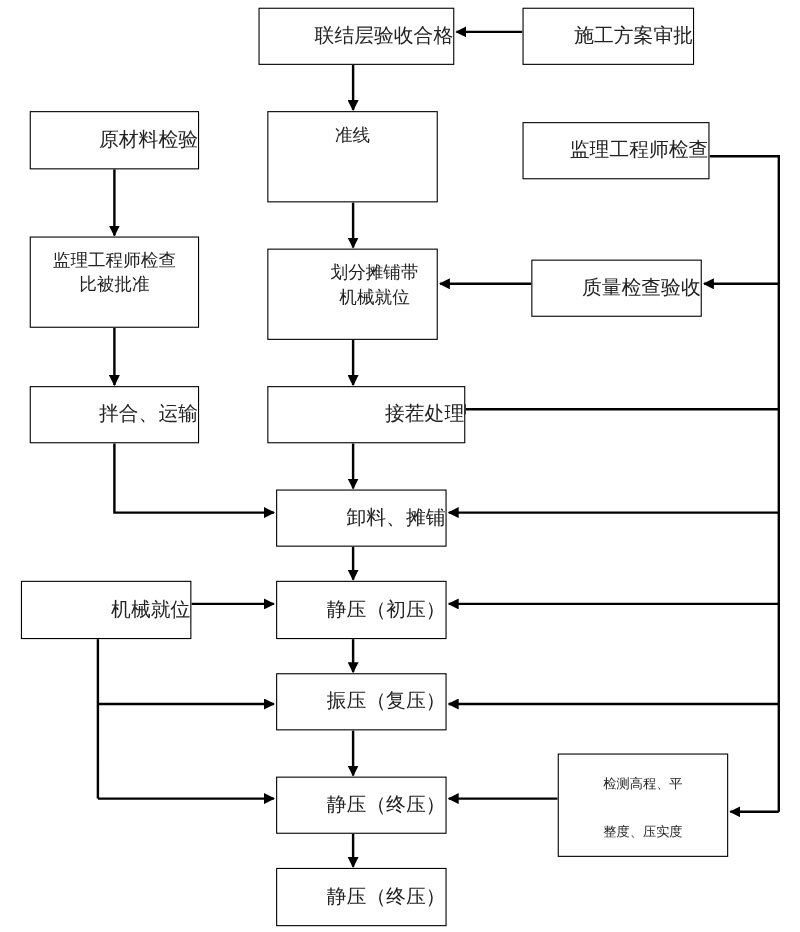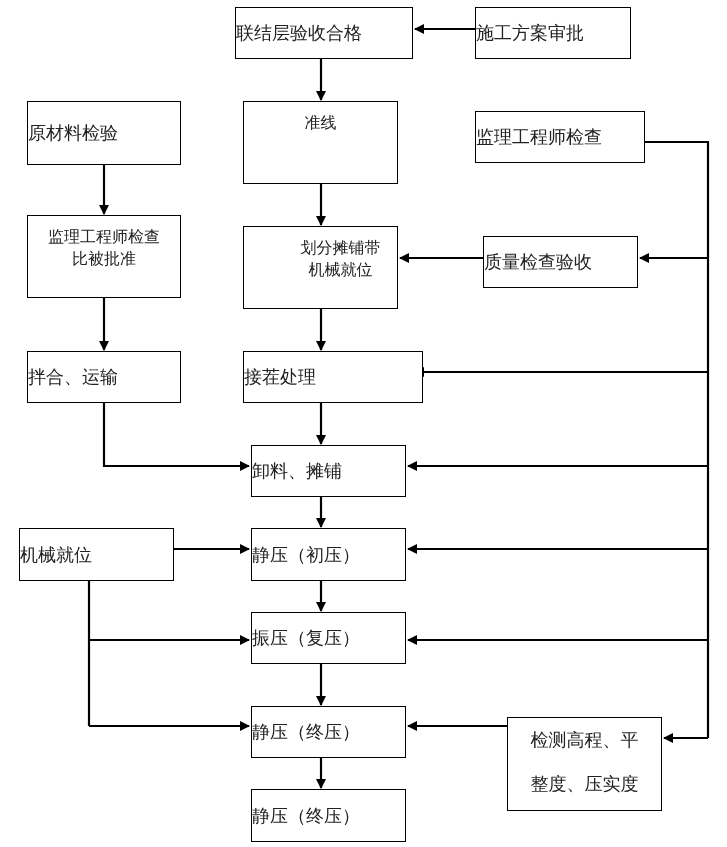--- a/index.html
+++ b/index.html
@@ -1,23 +1,23 @@
 <!DOCTYPE html>
 <html><head>
 <meta charset="utf-8">
 <style>
   html, body { margin: 0; padding: 0; background: #ffffff; }
   body { width: 727px; height: 847px; position: relative; overflow: hidden;
          font-family: "DejaVu Serif", "Liberation Serif", serif; color: #111; }
   svg.lines { position: absolute; left: 0; top: 0; width: 727px; height: 847px; }
   .box { position: absolute; box-sizing: border-box; border: 1.3px solid #000; background: #fff;
-         display: flex; align-items: center; justify-content: flex-start; text-align: center;
+         display: flex; align-items: center; justify-content: flex-end; text-align: center;
          font-size: 18px; line-height: 24px; color: #222; }
   .box.top { align-items: flex-start; padding-top: 10px; font-size: 16px; line-height: 22px; }
-  .box.tall { line-height: 44px; font-size: 18px; margin-top: 32px; }
+  .box.tall { line-height: 44px; font-size: 12px; }
   .box span { display: block; }
 </style>
 </head>
 <body>
 
 <svg class="lines" xmlns="http://www.w3.org/2000/svg">
   <defs>
     <marker id="ah" markerWidth="10" markerHeight="10" refX="9" refY="5" orient="auto" markerUnits="userSpaceOnUse">
       <path d="M0,0 L10,5 L0,10 z" fill="#000"></path>
     </marker>
@@ -73,21 +73,21 @@
 </div>
 <div class="box" style="left:475px;top:7px;width:156px;height:52px;">
   <span>施工方案审批</span>
 </div>
 <div class="box top" style="left:243px;top:101px;width:155px;height:83px;flex-direction:column;align-items:center;justify-content:flex-start;">
   <span>准线</span>
 </div>
 <div class="box" style="left:475px;top:111px;width:170px;height:52px;">
   <span>监理工程师检查</span>
 </div>
-<div class="box" style="left:27px;top:101px;width:154px;height:64px;">
+<div class="box" style="left:27px;top:101px;width:154px;height:53px;">
   <span>原材料检验</span>
 </div>
 <div class="box top" style="left:27px;top:215px;width:154px;height:83px;flex-direction:column;align-items:center;justify-content:flex-start;">
   <span>监理工程师检查</span>
   <span>比被批准</span>
 </div>
 <div class="box top" style="left:243px;top:226px;width:155px;height:83px;flex-direction:column;align-items:center;justify-content:flex-start;padding-left:40px;">
   <span>划分摊铺带</span>
   <span>机械就位</span>
 </div>

